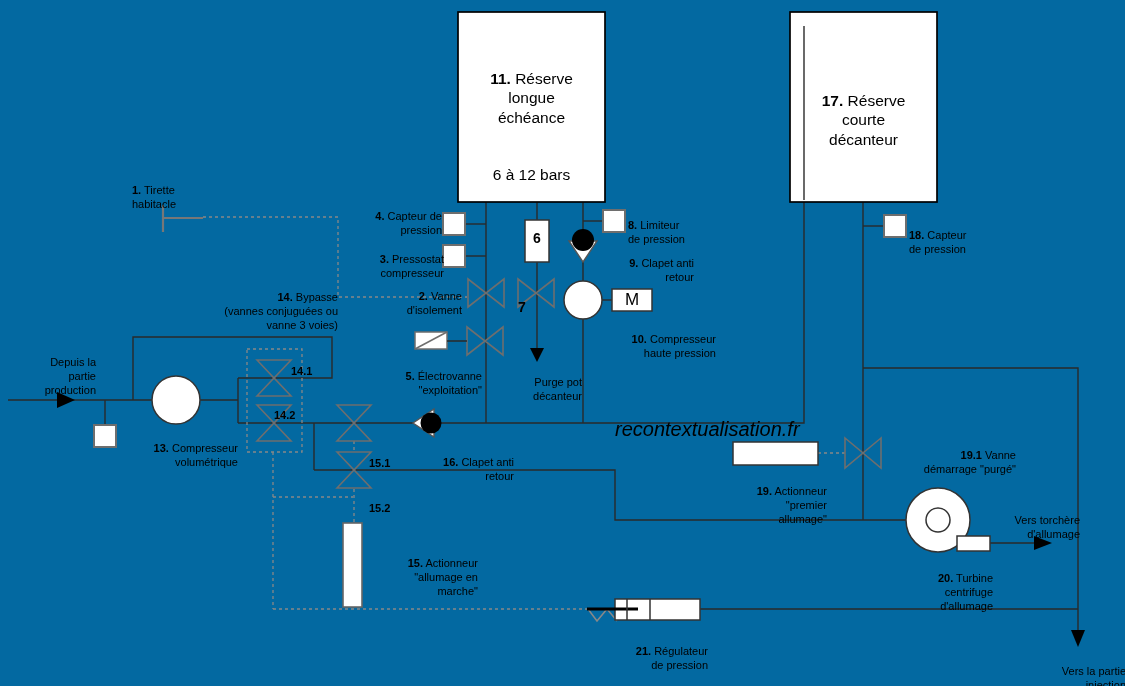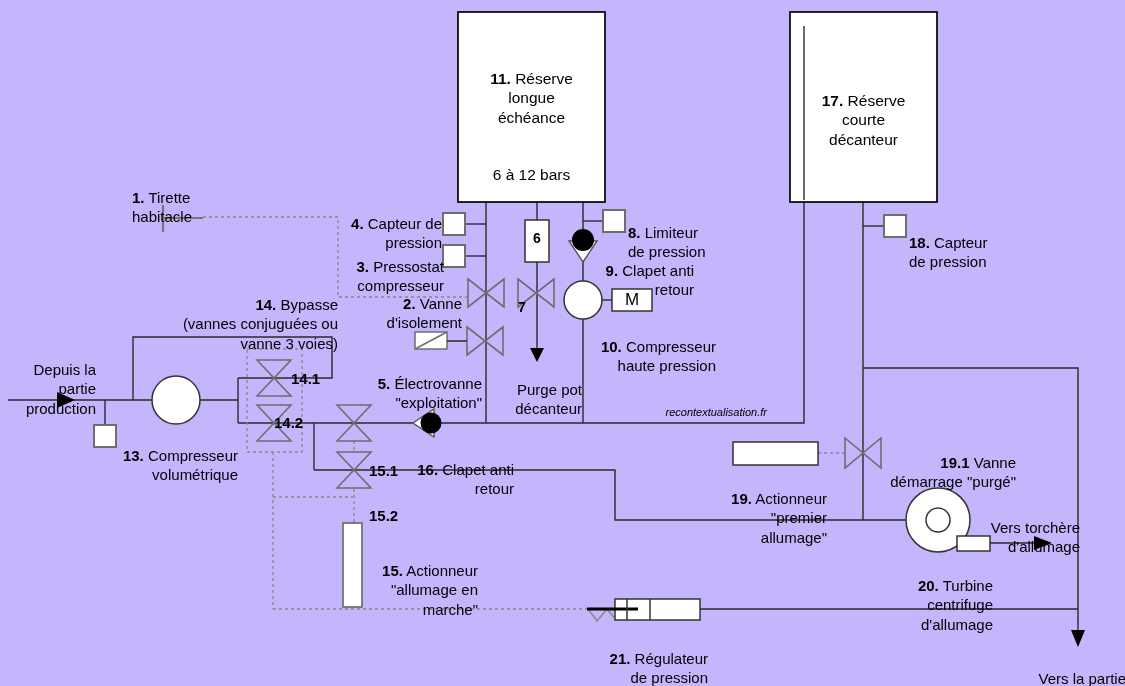--- a/index.html
+++ b/index.html
@@ -1,22 +1,22 @@
 <!DOCTYPE html>
 <html><head>
 <meta charset="utf-8">
 <style>
   html,body{margin:0;padding:0;background:#fff;}
-  .stage{position:relative;width:1125px;height:686px;background:#c4b5fd;overflow:hidden;
+  .stage{position:relative;width:1125px;height:686px;background:#0369a1;overflow:hidden;
          font-family:"Liberation Sans",sans-serif;}
   .stage svg{position:absolute;left:0;top:0;}
-  .lbl{position:absolute;font-size:15px;line-height:1.28;color:#000;white-space:pre-line;}
+  .lbl{position:absolute;font-size:11px;line-height:1.28;color:#000;white-space:pre-line;}
   .lbl b{font-weight:bold;}
   .ctr{text-align:right;}
-  .italic{font-style:italic;font-size:11px;}
+  .italic{font-style:italic;font-size:20px;}
   .res-text{position:absolute;text-align:center;font-size:15.5px;line-height:1.24;color:#000;white-space:pre-line;}
   .res-press{margin-top:19px;}
   .inbox{position:absolute;text-align:center;color:#000;}
 </style>
 </head>
 <body>
 
 <div class="stage">
 
 <svg width="1125" height="686" viewBox="0 0 1125 686">

